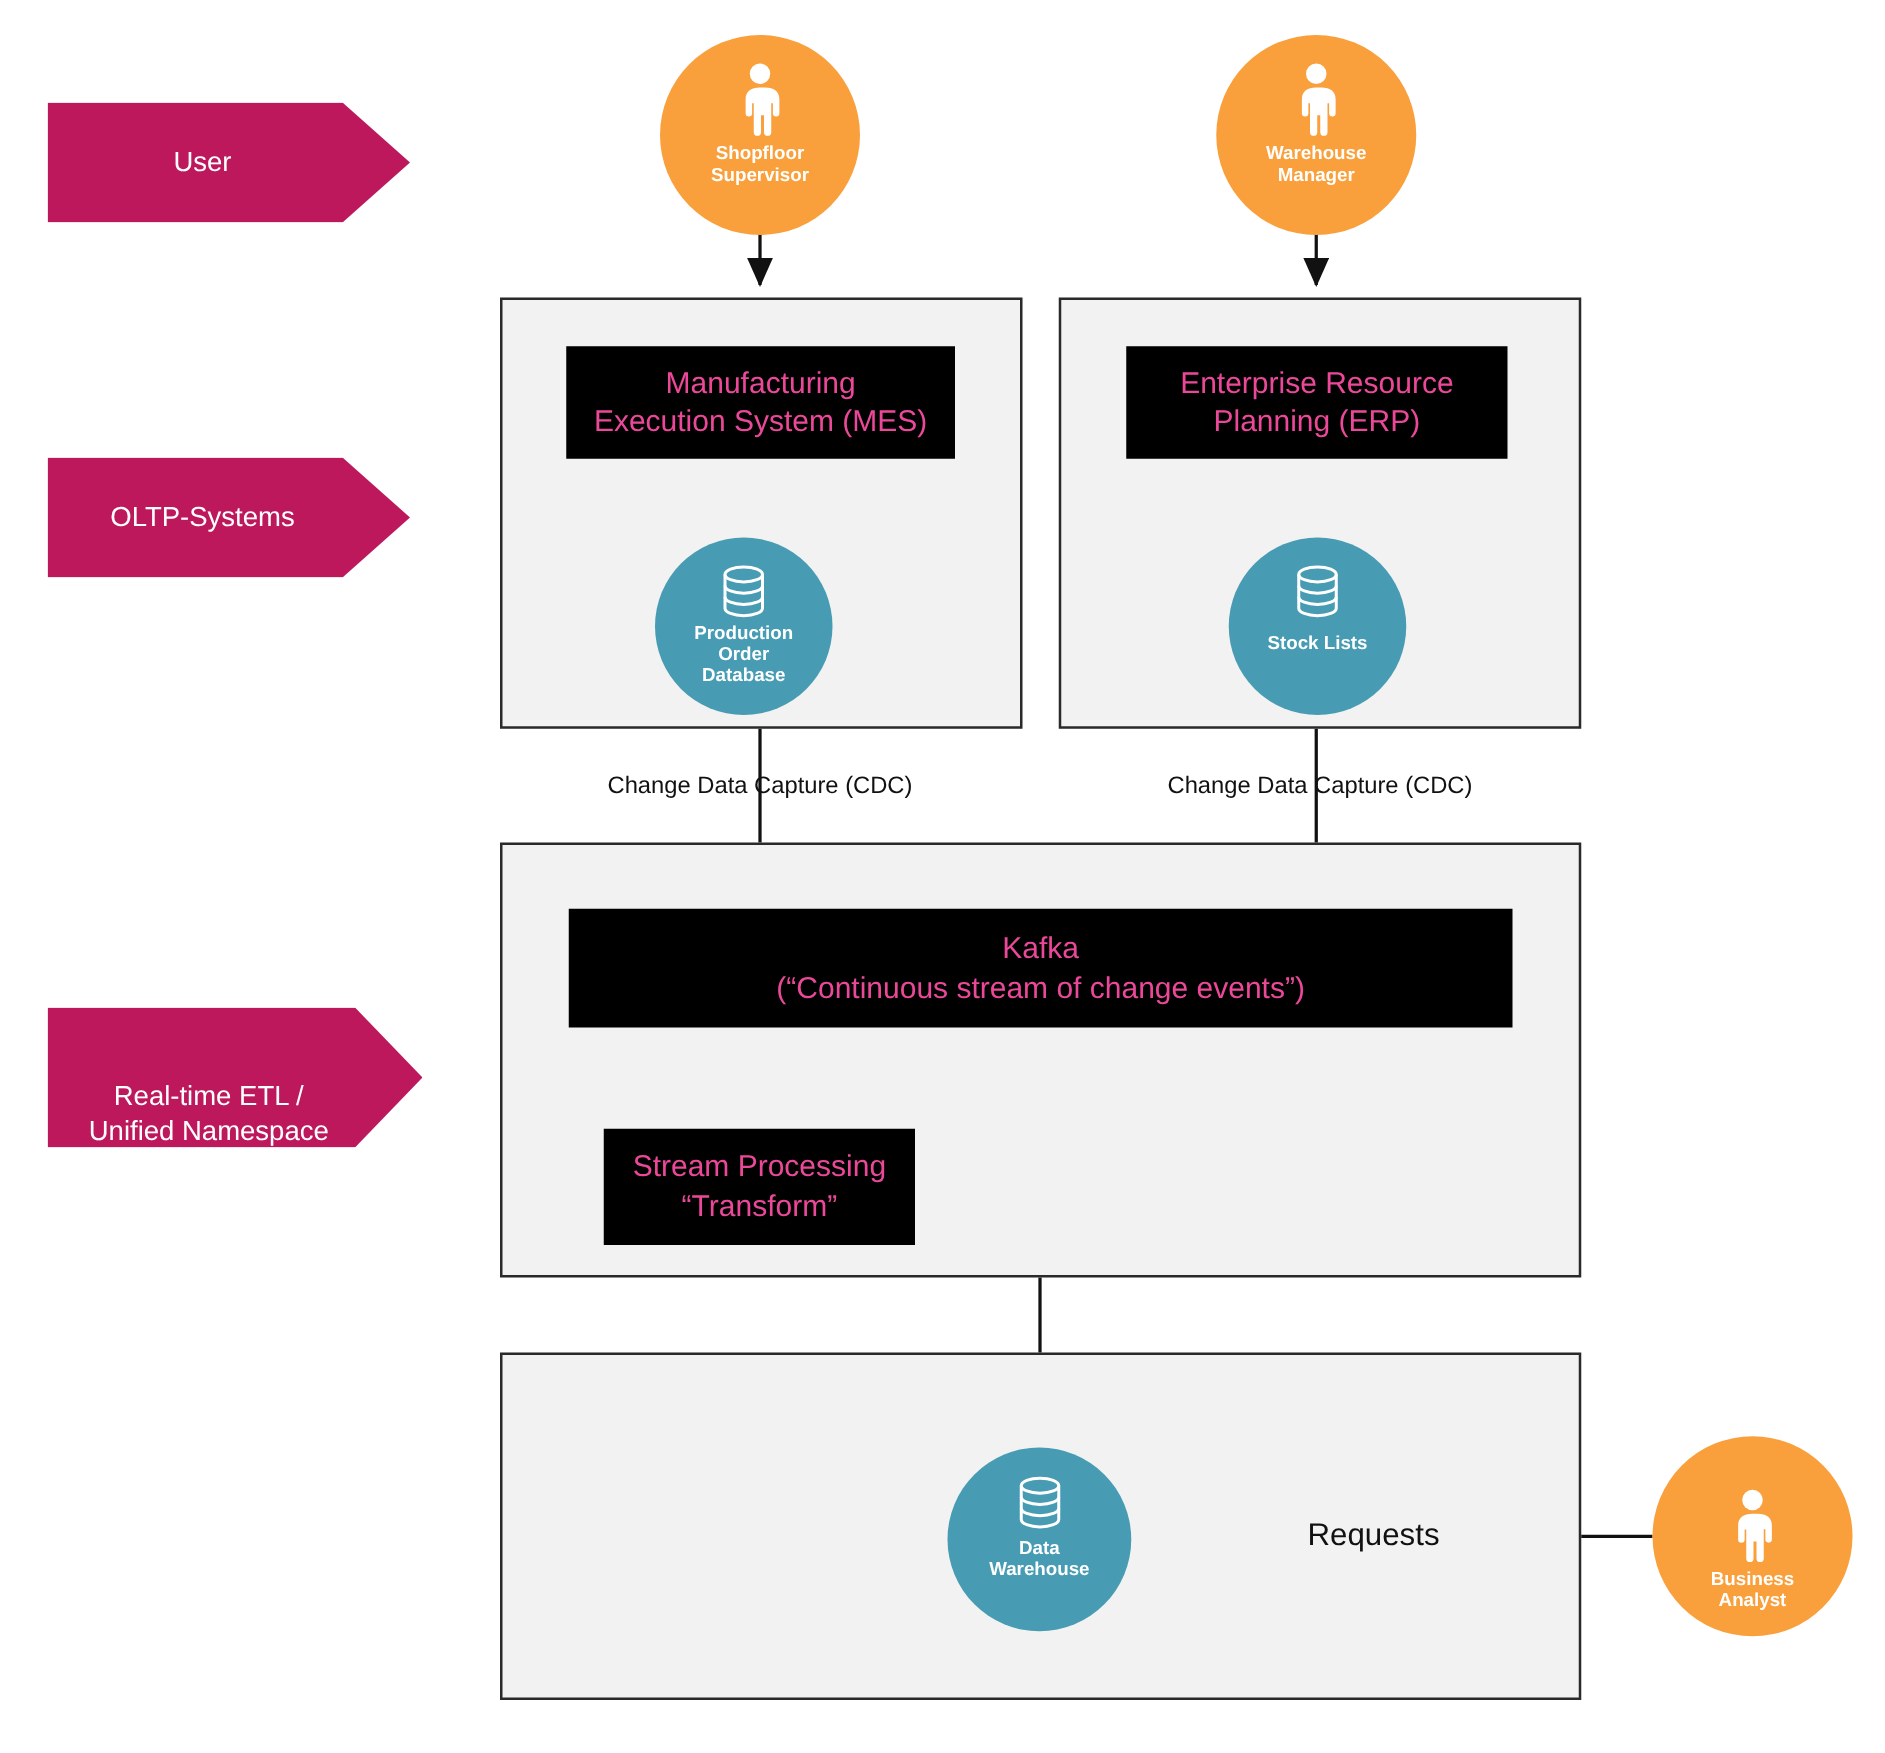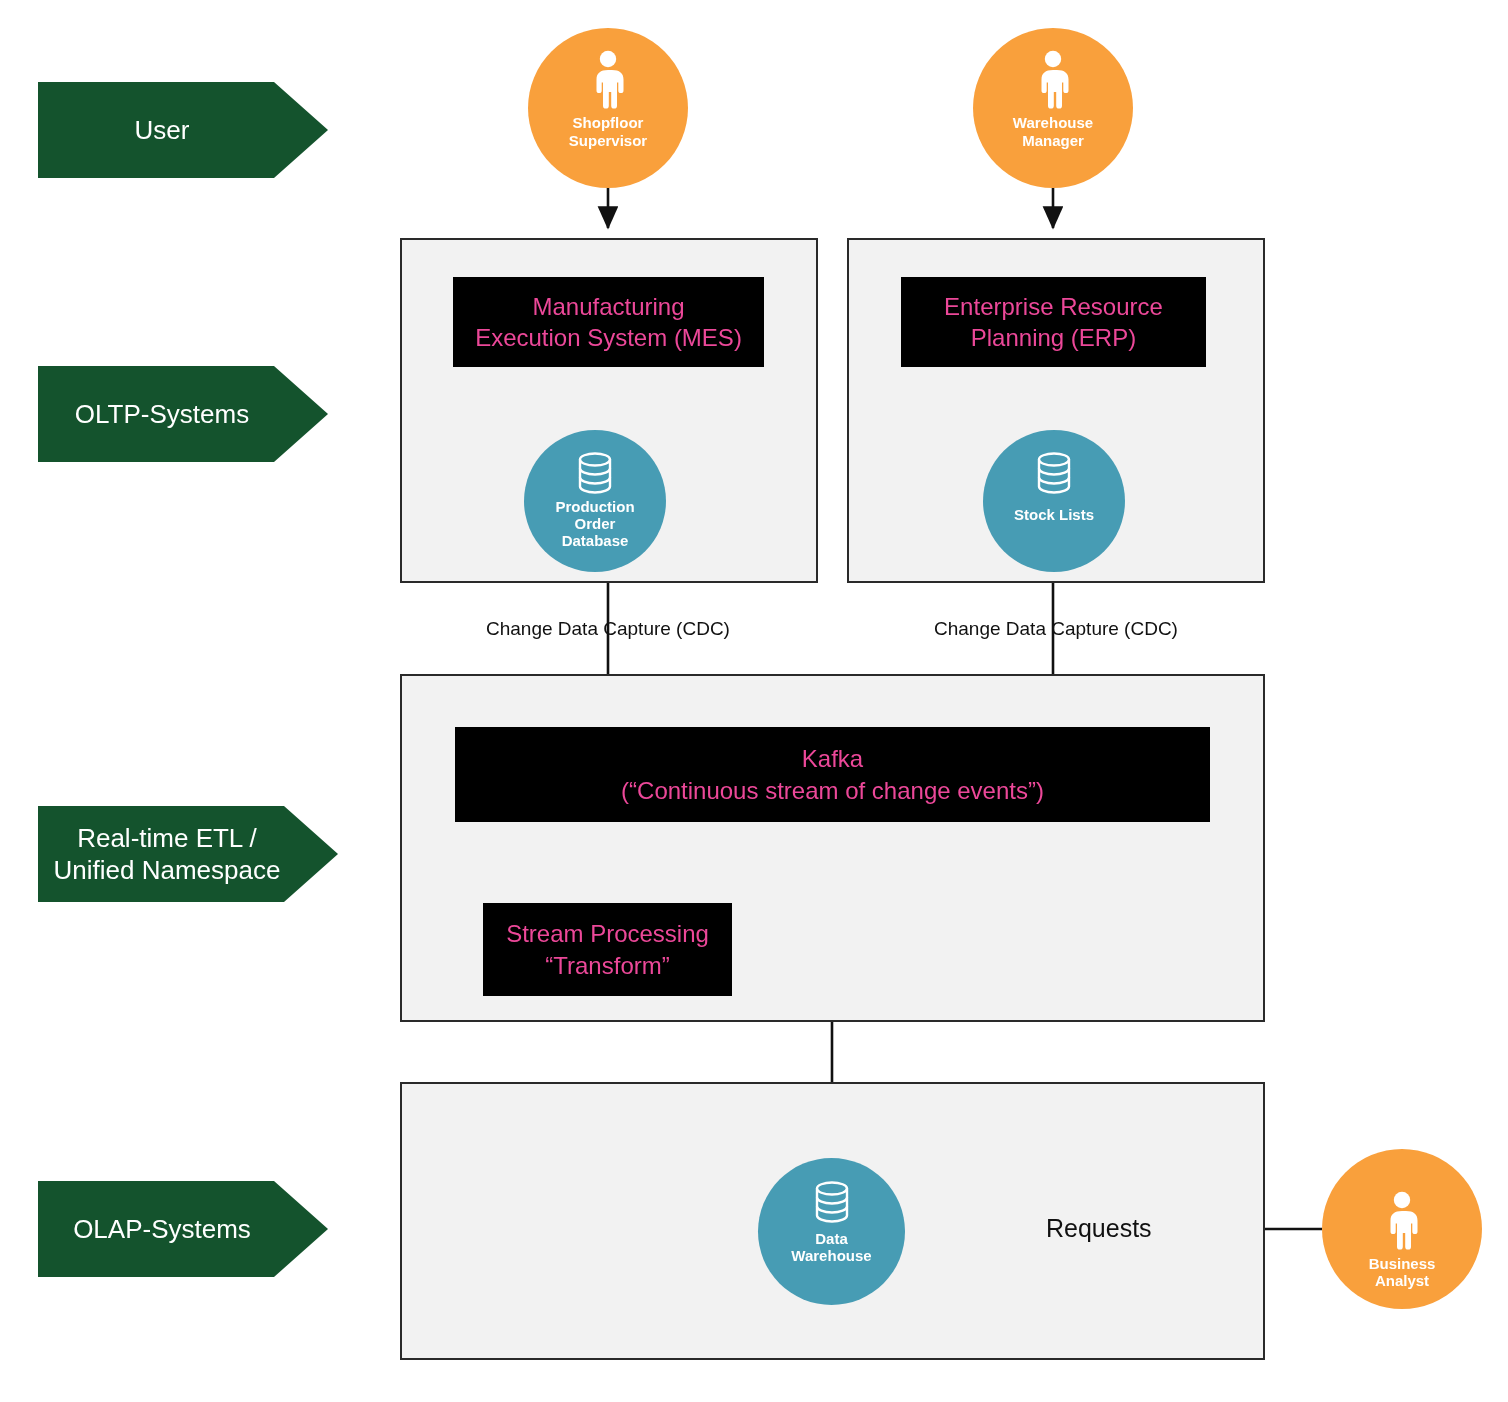--- a/index.html
+++ b/index.html
@@ -14,27 +14,27 @@
     position: relative;
     width: 1508px;
     height: 1402px;
     background: #ffffff;
     overflow: hidden;
   }
 
   
   .lane-label {
     position: absolute;
-    background: #14532d;
+    background: #be185d;
     color: #ffffff;
     display: flex;
     align-items: center;
     justify-content: center;
     text-align: center;
-    font-size: 26px;
+    font-size: 22px;
     line-height: 1.25;
     padding-right: 42px;
     box-sizing: border-box;
     clip-path: polygon(0 0, calc(100% - 54px) 0, 100% 50%, calc(100% - 54px) 100%, 0 100%);
   }
 
   
   .panel {
     position: absolute;
     background: #f2f2f2;
@@ -144,28 +144,25 @@
   </svg>
 
   <div class="lane-label" style="left:38px; top:82px; width:290px; height:96px;">
     <span>User</span>
   </div>
 
   <div class="lane-label" style="left:38px; top:366px; width:290px; height:96px;">
     <span>OLTP-Systems</span>
   </div>
 
-  <div class="lane-label" style="left:38px; top:806px; width:300px; height:96px; white-space:pre-line;">
+  <div class="lane-label" style="left:38px; top:806px; width:300px; height:112px; white-space:pre-line;align-items:flex-end;">
     <span style="white-space:pre-line;">Real-time ETL /
 Unified Namespace</span>
   </div>
 
-  <div class="lane-label" style="left:38px; top:1181px; width:290px; height:96px;">
-    <span>OLAP-Systems</span>
-  </div>
 
   <div class="panel" style="left:400px; top:238px; width:418px; height:345px;"></div>
 
   <div class="panel" style="left:847px; top:238px; width:418px; height:345px;"></div>
 
   <div class="panel" style="left:400px; top:674px; width:865px; height:348px;"></div>
 
   <div class="panel" style="left:400px; top:1082px; width:865px; height:278px;"></div>
 
   <div class="circle actor" style="left:528px; top:28px; width:160px; height:160px;">

